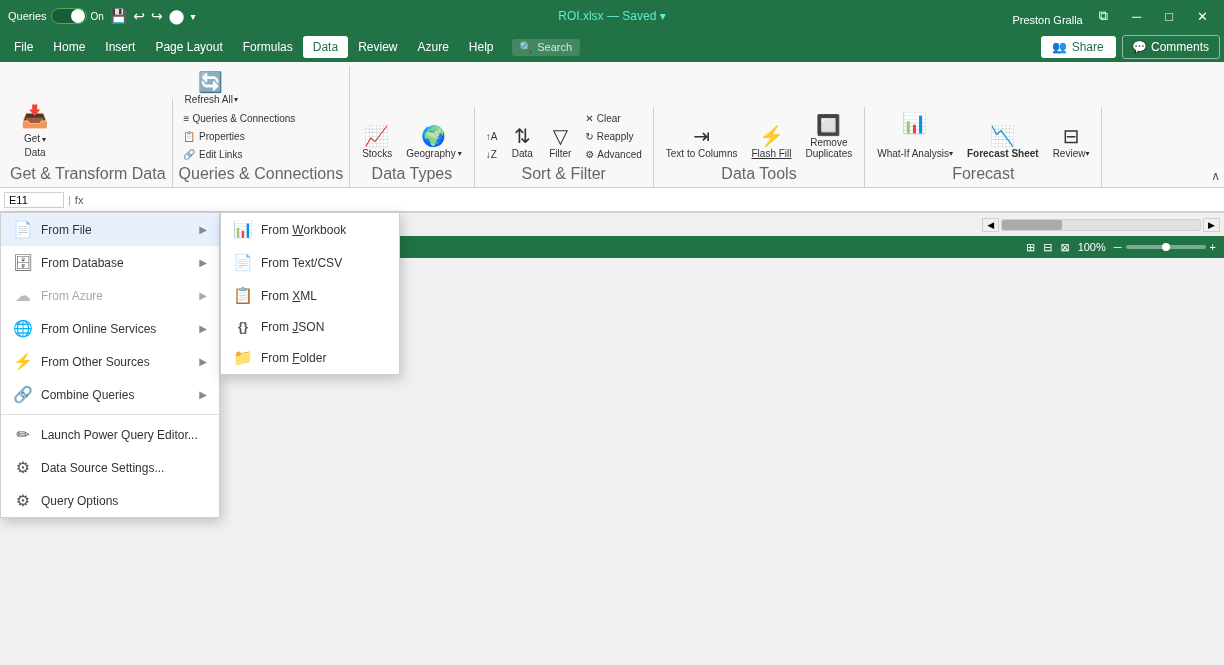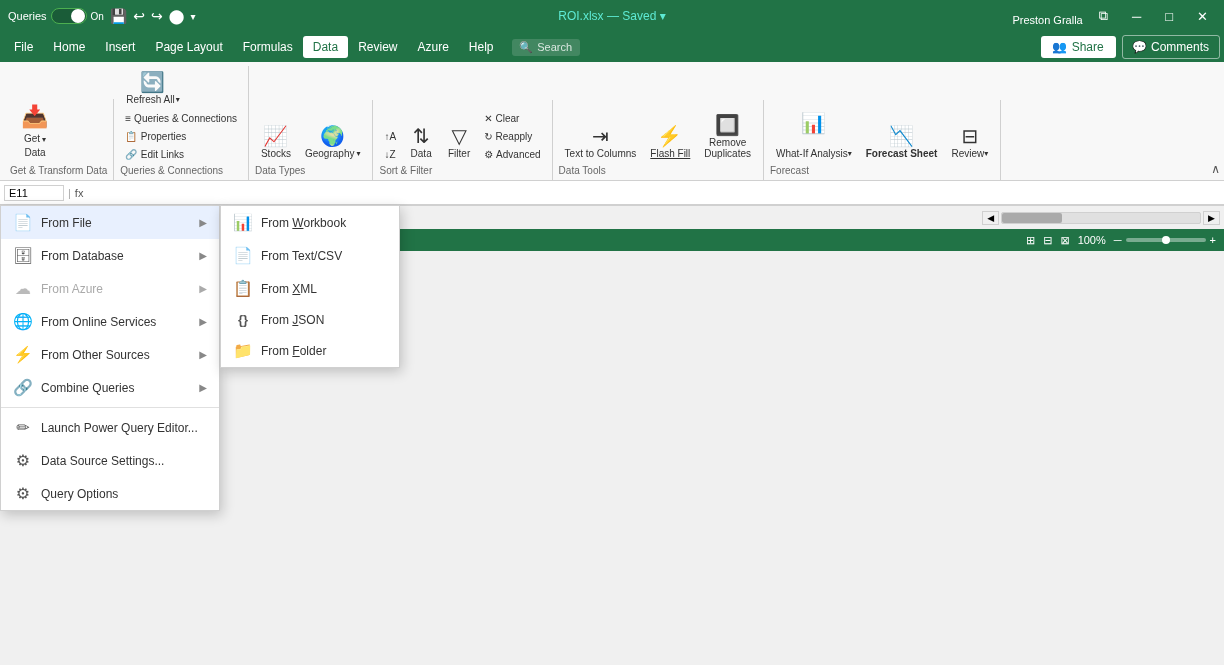--- a/index.html
+++ b/index.html
@@ -81,22 +81,23 @@
       display: flex;
       flex-direction: column;
       align-items: flex-start;
       border-right: 1px solid #d0d0d0;
       padding: 0 6px 4px;
       min-height: 80px;
       position: relative;
     }
     .ribbon-group:last-child { border-right: none; }
     .ribbon-group-label {
-      font-size: 10px;
+      font-size: 16px;
       color: #666;
+      text-align: center;
       width: 100%;
       margin-top: auto;
       padding-top: 2px;
     }
     .ribbon-items {
       display: flex;
       align-items: flex-end;
       gap: 2px;
       flex: 1;
     }

